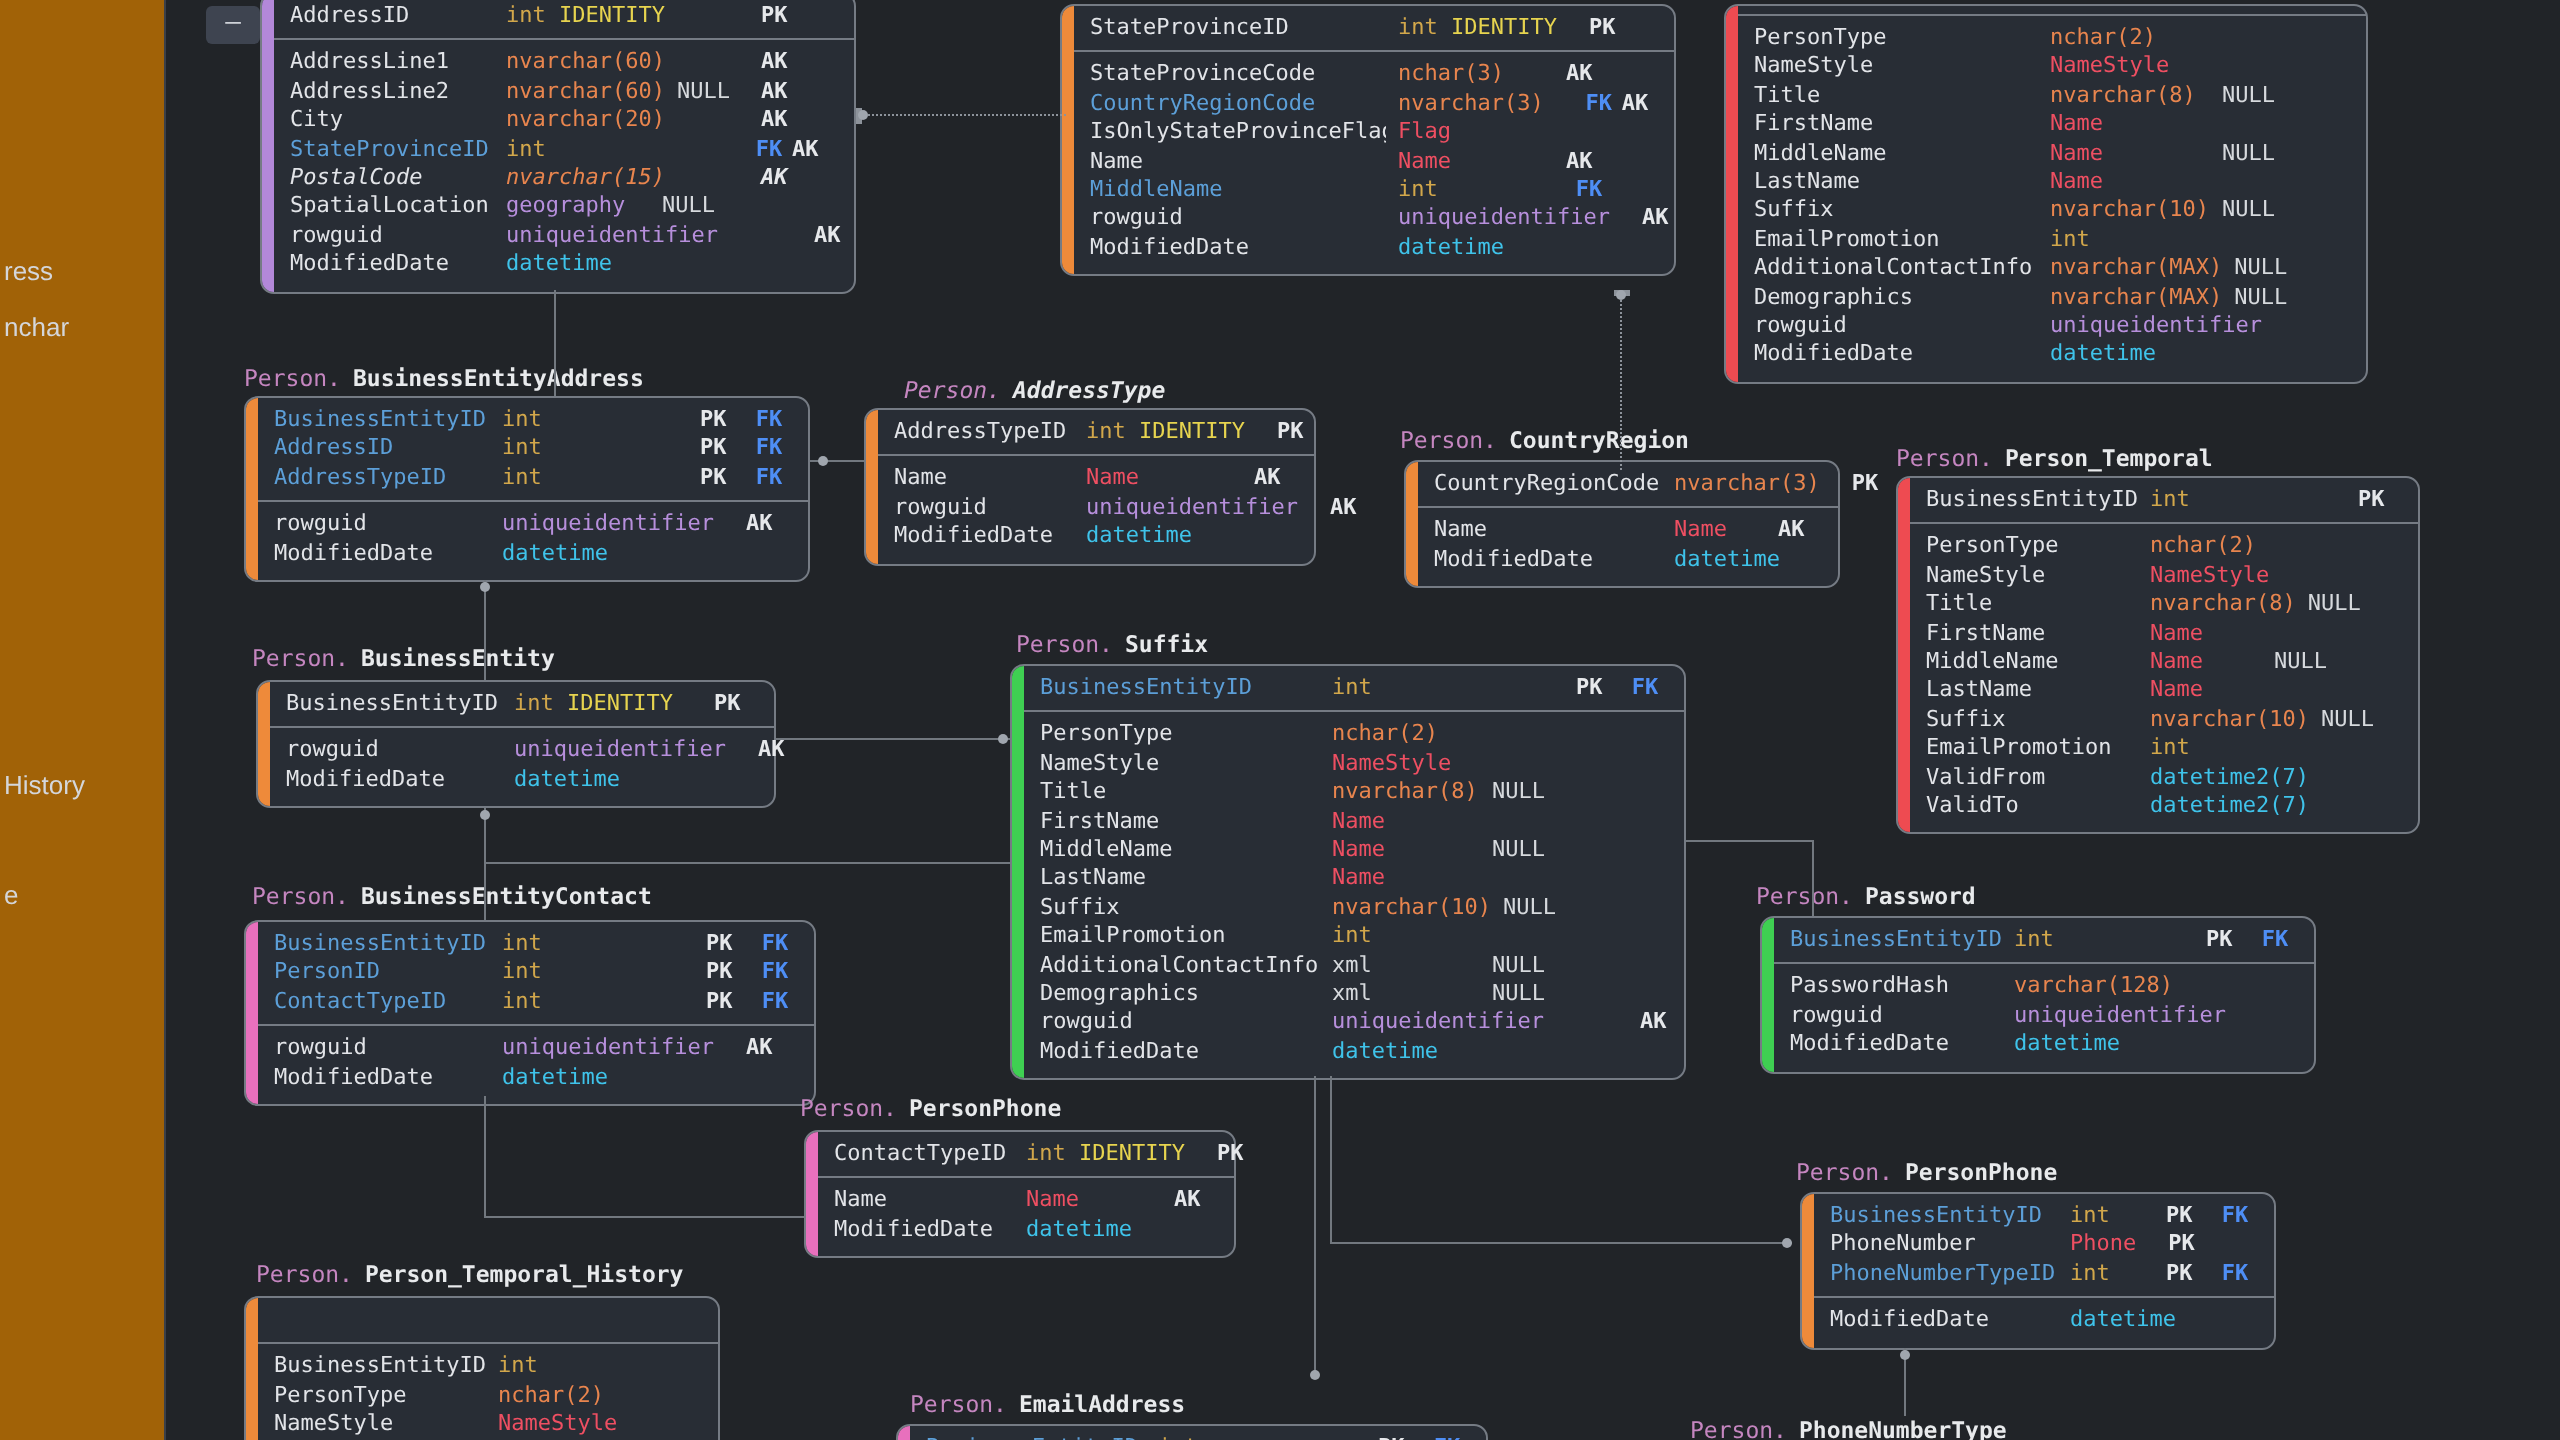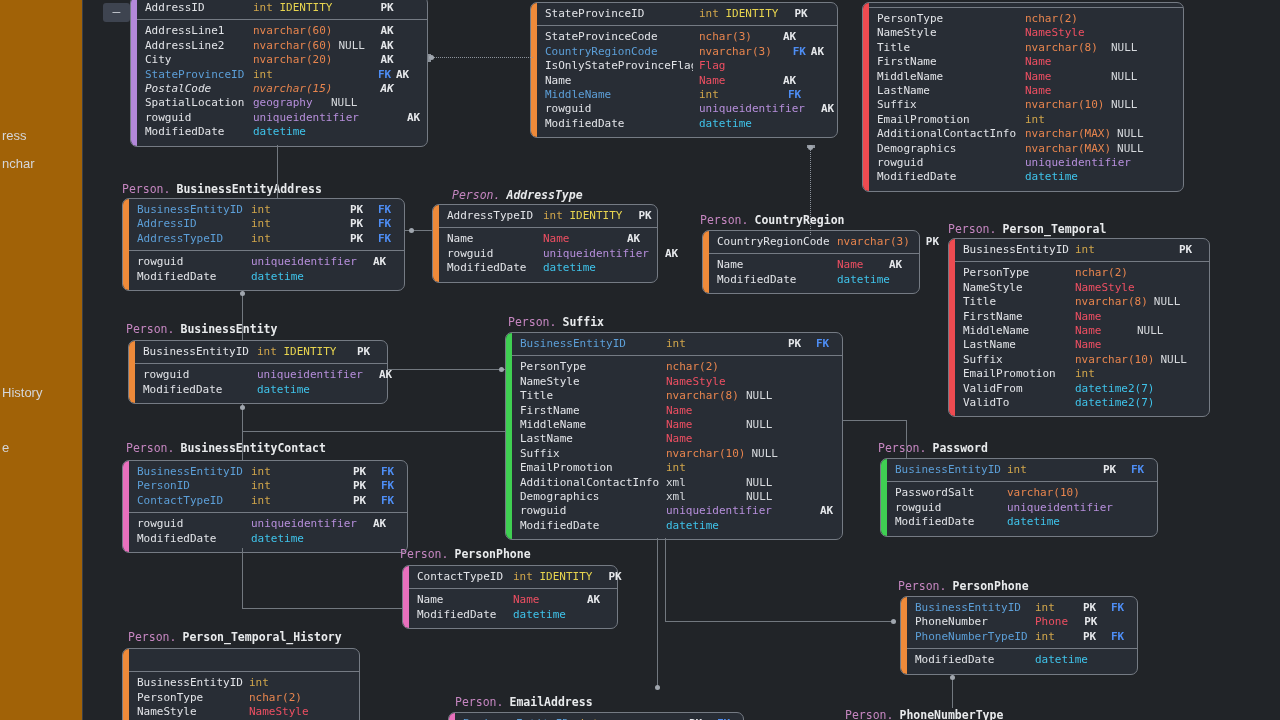--- a/index.html
+++ b/index.html
@@ -638,22 +638,22 @@
                 <span class="nullc"></span>
                 <div class="keys">
                   <span class="k-pk">PK</span>
                   <span class="k-fk">FK</span>
                 </div>
               </div>
             </div>
             <div class="sep"></div>
             <div class="sec2">
               <div class="row" style="grid-template-columns: 106px 1fr 4px 48px;">
-                <span class="nm">PasswordSalt</span>
-                <span class="t-str">varchar(10)</span>
+                <span class="nm">PasswordHash</span>
+                <span class="t-str">varchar(128)</span>
                 <span class="nullc"></span>
                 <div class="keys"></div>
               </div>
               <div class="row" style="grid-template-columns: 106px 1fr 4px 48px;">
                 <span class="nm">rowguid</span>
                 <span class="t-uid">uniqueidentifier</span>
                 <span class="nullc"></span>
                 <div class="keys"></div>
               </div>
               <div class="row" style="grid-template-columns: 106px 1fr 4px 48px;">

